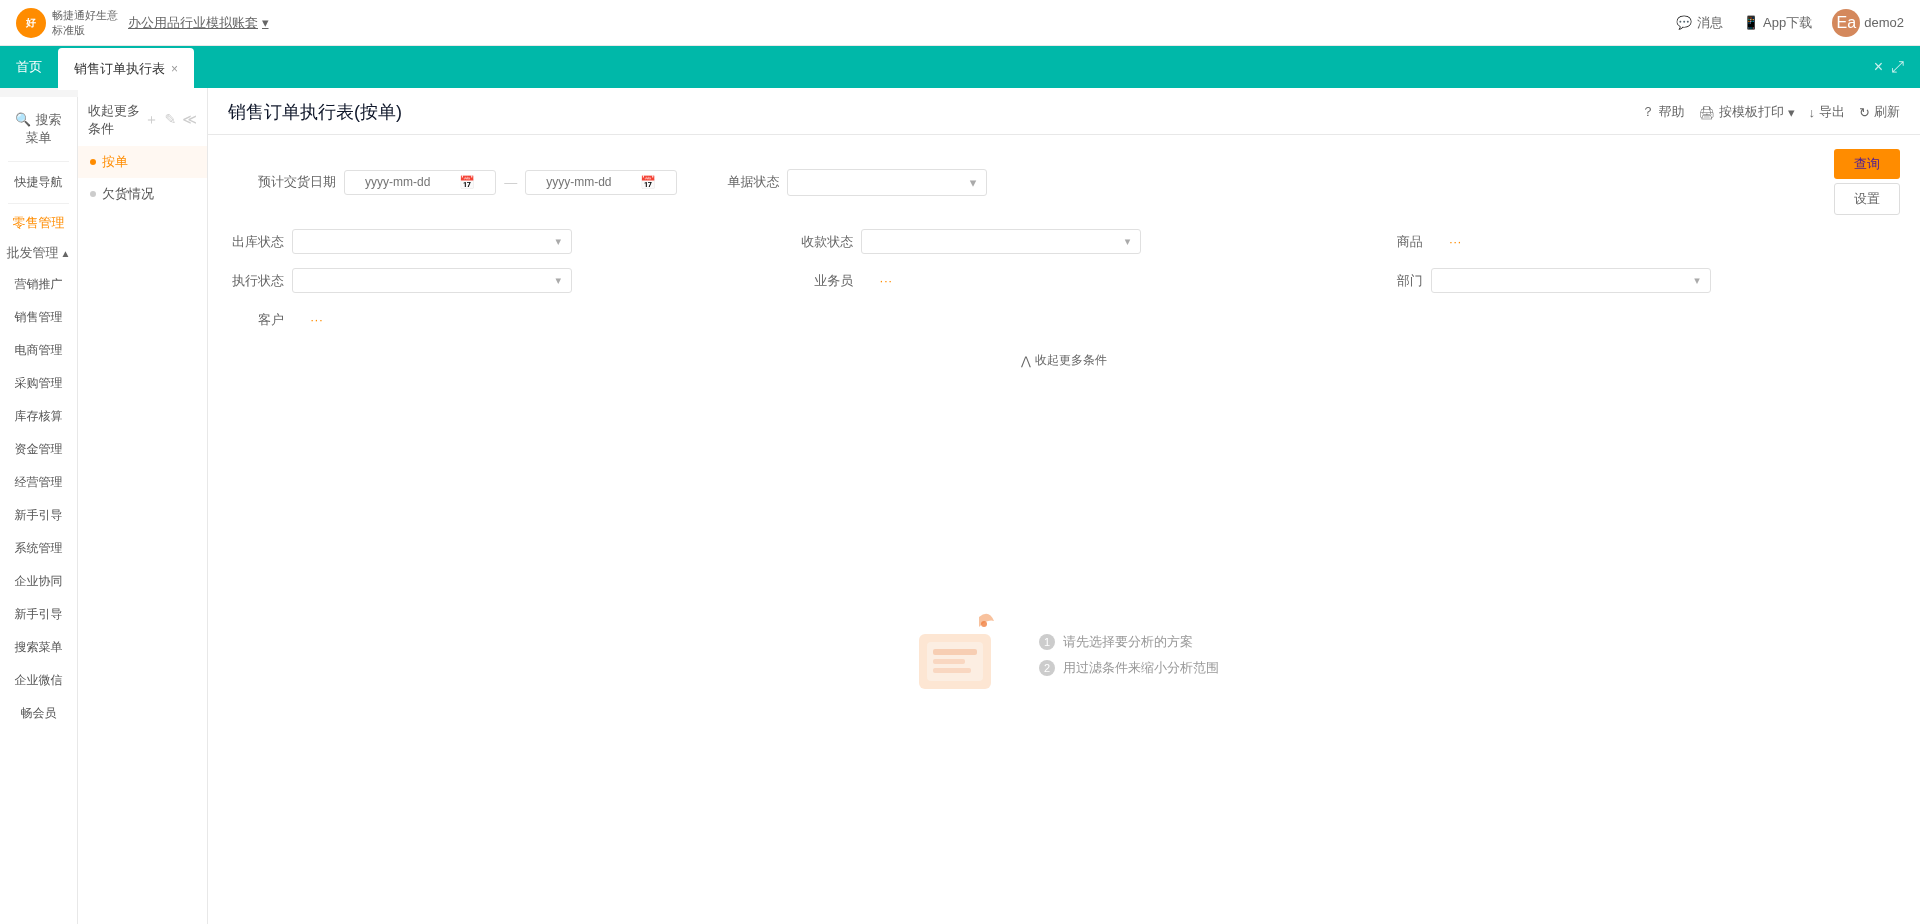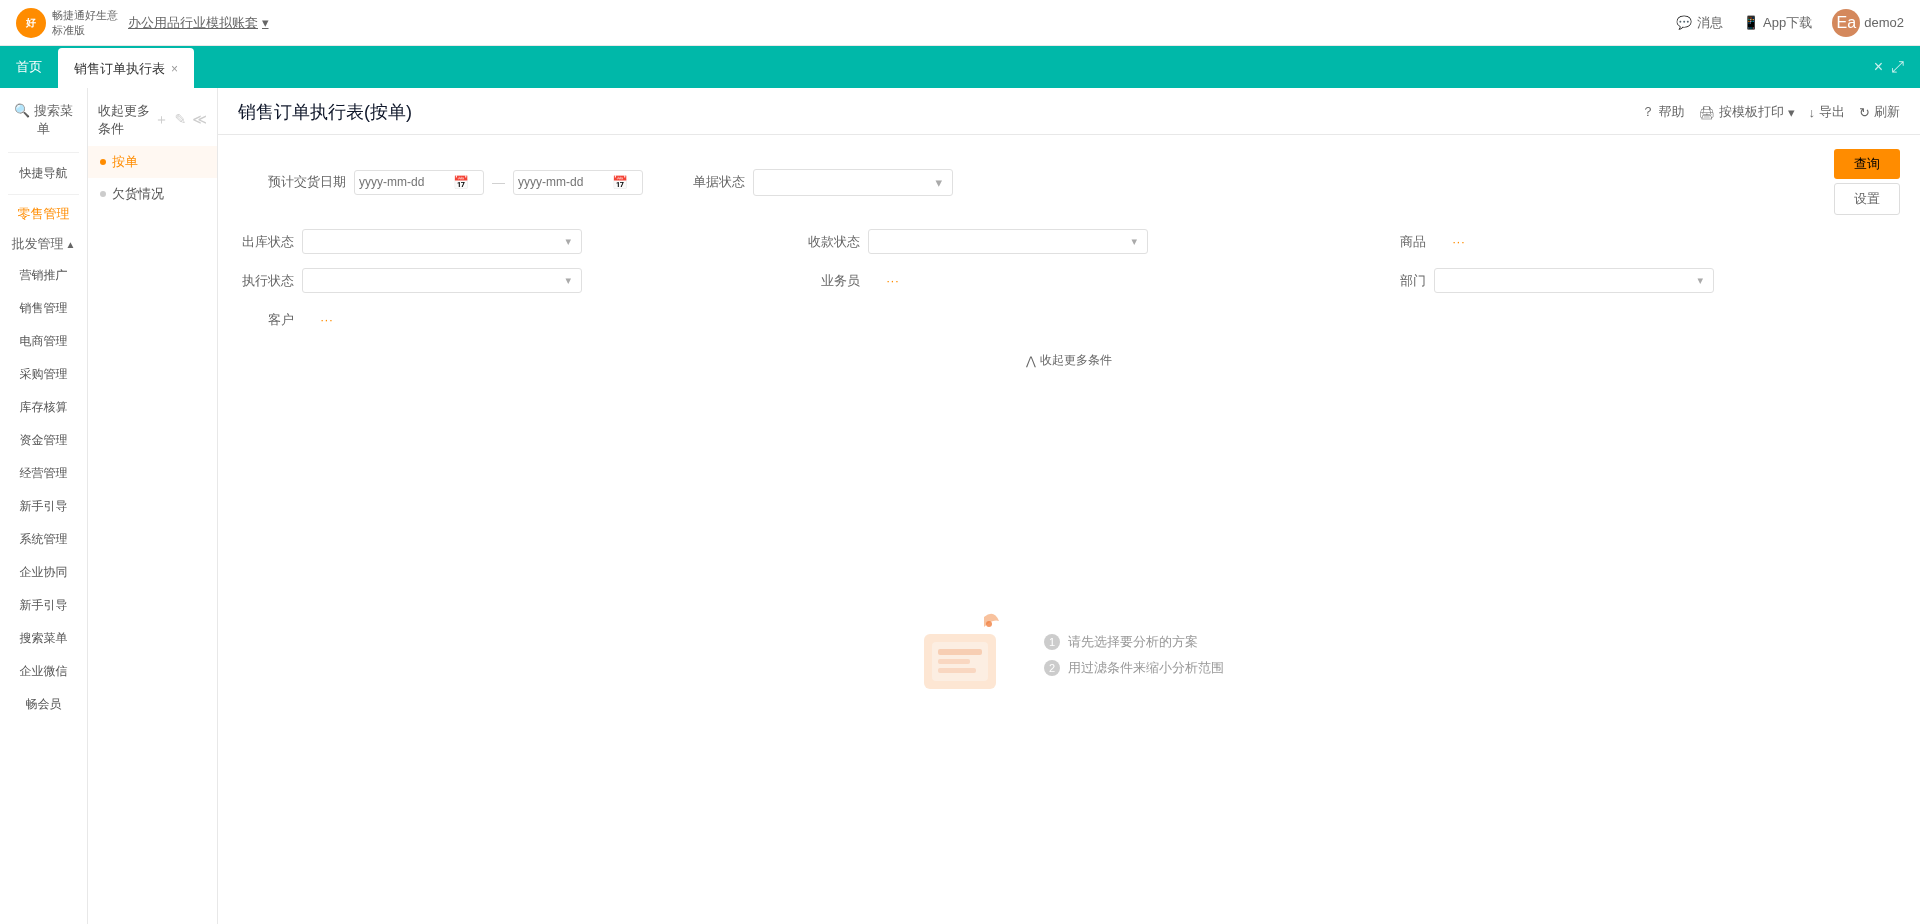--- a/index.html
+++ b/index.html
@@ -29,21 +29,21 @@
     .tab-item.home { color: #fff; }
     .tab-item.active { background: #fff; color: #333; border-radius: 4px 4px 0 0; margin-top: 4px; }
     .tab-item .close-btn { color: #999; font-size: 12px; cursor: pointer; }
     .tab-bar-actions { margin-left: auto; display: flex; align-items: center; gap: 8px; padding-right: 16px; }
     .tab-bar-actions span { color: rgba(255,255,255,0.8); cursor: pointer; font-size: 16px; }
 
     
     .main-layout { display: flex; flex: 1; overflow: hidden; }
 
     
-    .sidebar { width: 88px; background: #fff; border-right: 1px solid #e8e8e8; display: flex; flex-direction: column; overflow-y: auto; flex-shrink: 0; }
+    .sidebar { width: 78px; background: #fff; border-right: 1px solid #e8e8e8; display: flex; flex-direction: column; overflow-y: auto; flex-shrink: 0; margin-top: 9px; }
     .sidebar-search { padding: 10px 8px 6px; }
     .sidebar-search-btn { width: 100%; background: none; border: none; color: #666; font-size: 13px; cursor: pointer; padding: 4px; }
     .sidebar-section-title { text-align: center; color: #666; font-size: 13px; padding: 6px 4px; cursor: pointer; }
     .sidebar-section-title.active { color: #ff8c00; }
     .sidebar-item { text-align: center; color: #555; font-size: 12px; padding: 8px 4px; cursor: pointer; }
     .sidebar-divider { height: 1px; background: #f0f0f0; margin: 4px 8px; }
 
     
     .inner-layout { display: flex; flex: 1; overflow: hidden; }
     .left-panel { width: 130px; background: #fff; border-right: 1px solid #e8e8e8; padding: 10px 0; flex-shrink: 0; }
@@ -70,29 +70,29 @@
     .filter-area { background: #fff; padding: 14px 20px; flex-shrink: 0; }
     .filter-row { display: flex; align-items: center; gap: 16px; margin-bottom: 14px; flex-wrap: nowrap; }
     .filter-label { color: #666; font-size: 13px; min-width: 56px; text-align: right; flex-shrink: 0; }
     .date-btn-group { display: flex; gap: 4px; align-items: center; }
     .date-btn { padding: 2px 8px; font-size: 12px; border: 1px solid #ddd; border-radius: 3px; cursor: pointer; background: #fff; color: #555; }
     .date-btn.active { background: #ff8c00; color: #fff; border-color: #ff8c00; }
     .date-range { font-size: 12px; color: #888; margin-left: 4px; }
     .filter-select { display: flex; align-items: center; border: 1px solid #e0e0e0; border-radius: 3px; padding: 5px 10px; font-size: 13px; color: #333; background: #fff; cursor: pointer; gap: 4px; min-width: 120px; }
     .filter-select .chevron { color: #aaa; font-size: 11px; margin-left: auto; }
     .filter-dots { color: #ff8c00; cursor: pointer; margin-left: 4px; }
-    .date-input-wrap { display: flex; align-items: center; border: 1px solid #e0e0e0; border-radius: 3px; padding: 4px 4px; background: #fff; gap: 4px; min-width: 130px; }
+    .date-input-wrap { display: flex; align-items: center; border: 1px solid #e0e0e0; border-radius: 3px; padding: 4px 20px; background: #fff; gap: 4px; min-width: 130px; }
     .date-input-wrap input { border: none; outline: none; font-size: 12px; color: #bbb; width: 90px; background: transparent; }
     .date-input-wrap .cal-icon { color: #ff8c00; font-size: 13px; }
     .filter-dash { color: #ccc; }
     .filter-status { display: flex; align-items: center; border: 1px solid #e0e0e0; border-radius: 3px; padding: 5px 10px; font-size: 13px; color: #333; background: #fff; min-width: 200px; gap: 4px; }
     .filter-status .chevron-down { margin-left: auto; color: #aaa; }
 
     .collapse-bar { display: flex; align-items: center; justify-content: center; padding: 6px 0 10px; cursor: pointer; color: #666; font-size: 12px; gap: 4px; }
-    .btn-query { background: #ff8c00; color: #000000; border: none; padding: 6px 20px; border-radius: 3px; font-size: 13px; cursor: pointer; }
+    .btn-query { background: #ff8c00; color: #4c1d95; border: none; padding: 6px 20px; border-radius: 3px; font-size: 13px; cursor: pointer; }
     .btn-settings { background: #fff; color: #666; border: 1px solid #ddd; padding: 6px 16px; border-radius: 3px; font-size: 13px; cursor: pointer; }
 
     
     .empty-state { flex: 1; display: flex; align-items: center; justify-content: center; gap: 30px; background: #fff; }
     .empty-icon { width: 100px; height: 100px; position: relative; }
     .empty-text { color: #999; font-size: 13px; }
     .empty-text p { margin-bottom: 8px; display: flex; align-items: center; gap: 8px; }
     .empty-num { width: 16px; height: 16px; border-radius: 50%; background: #ccc; color: #fff; font-size: 11px; display: inline-flex; align-items: center; justify-content: center; flex-shrink: 0; }
 
     

